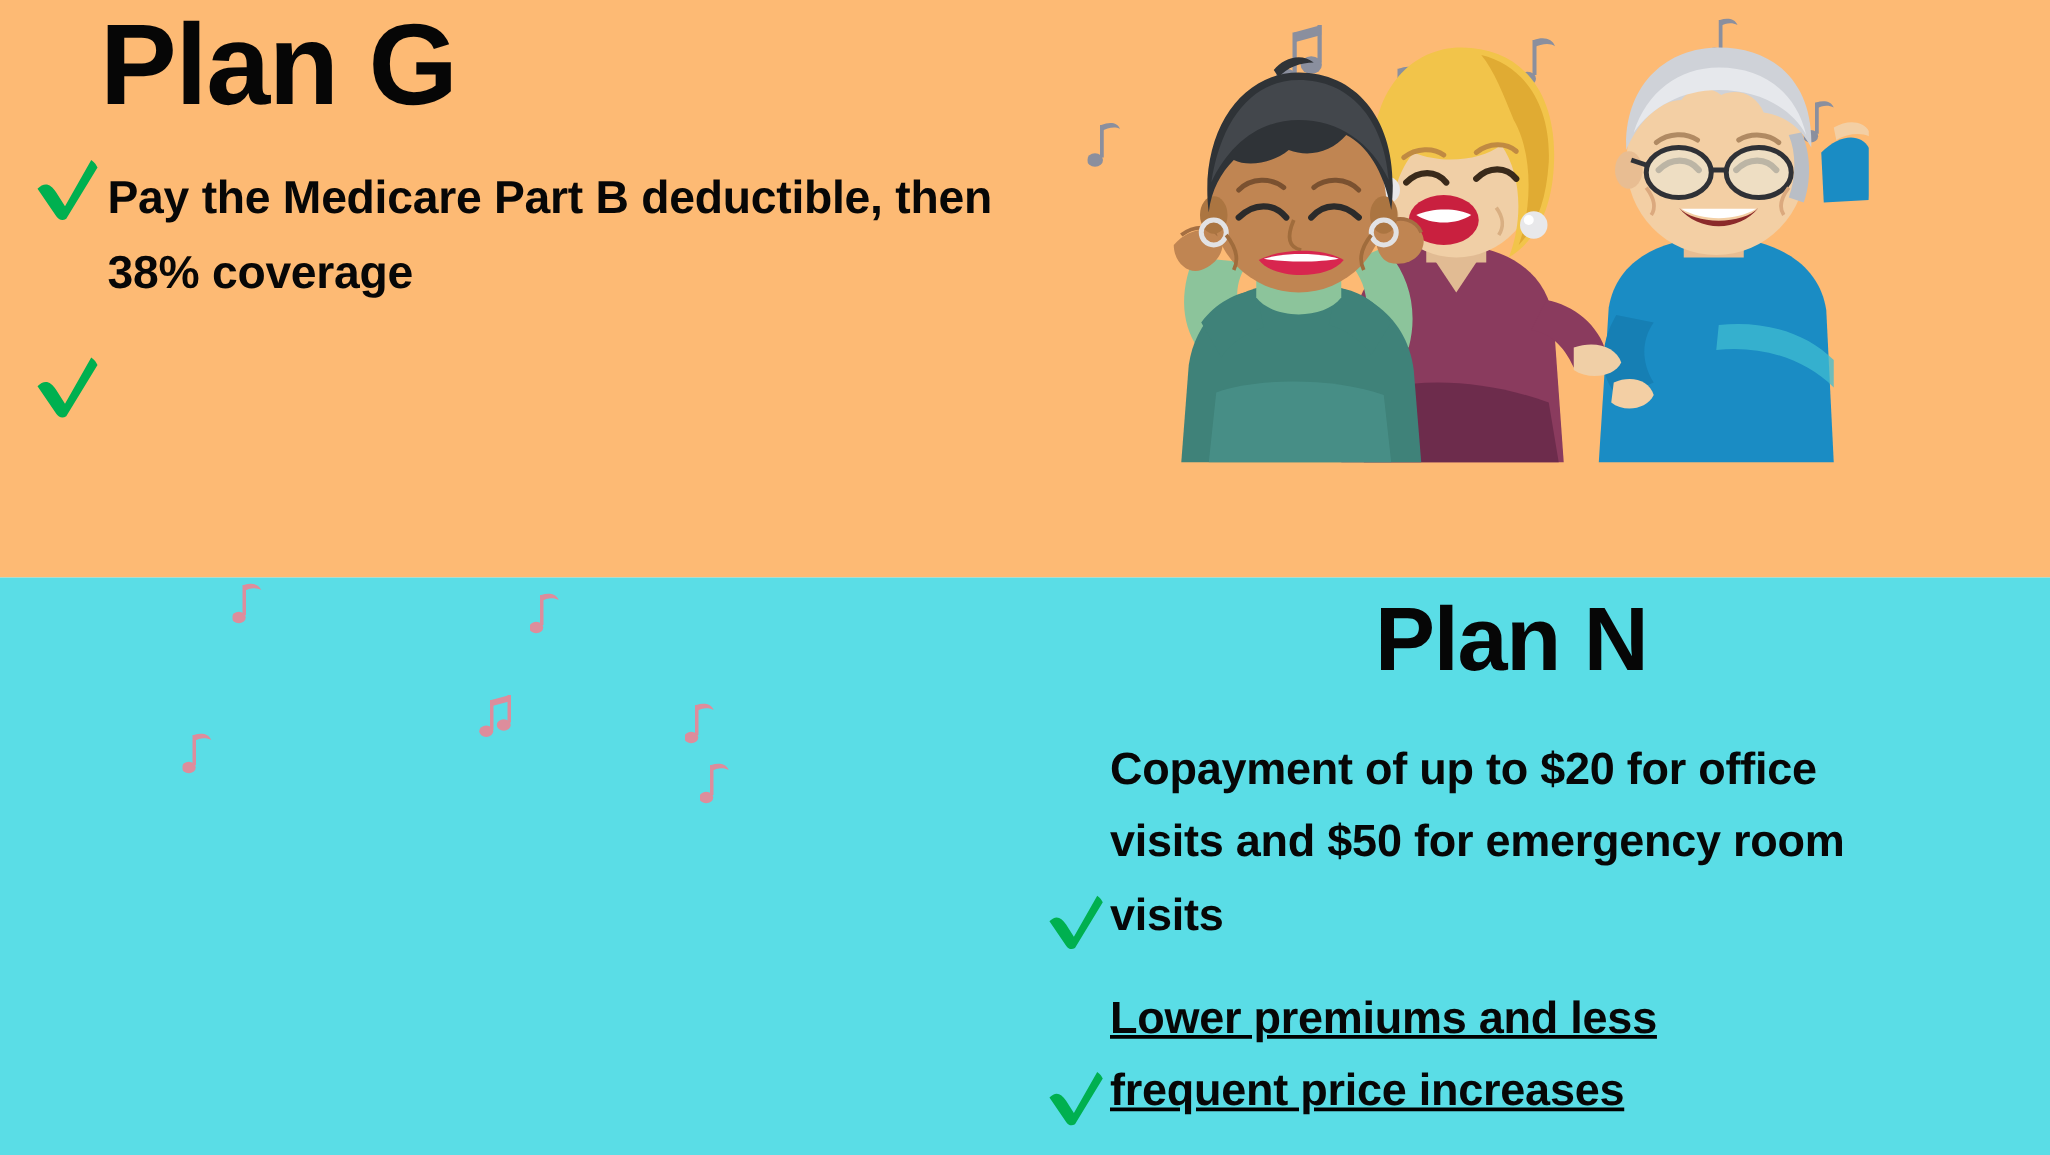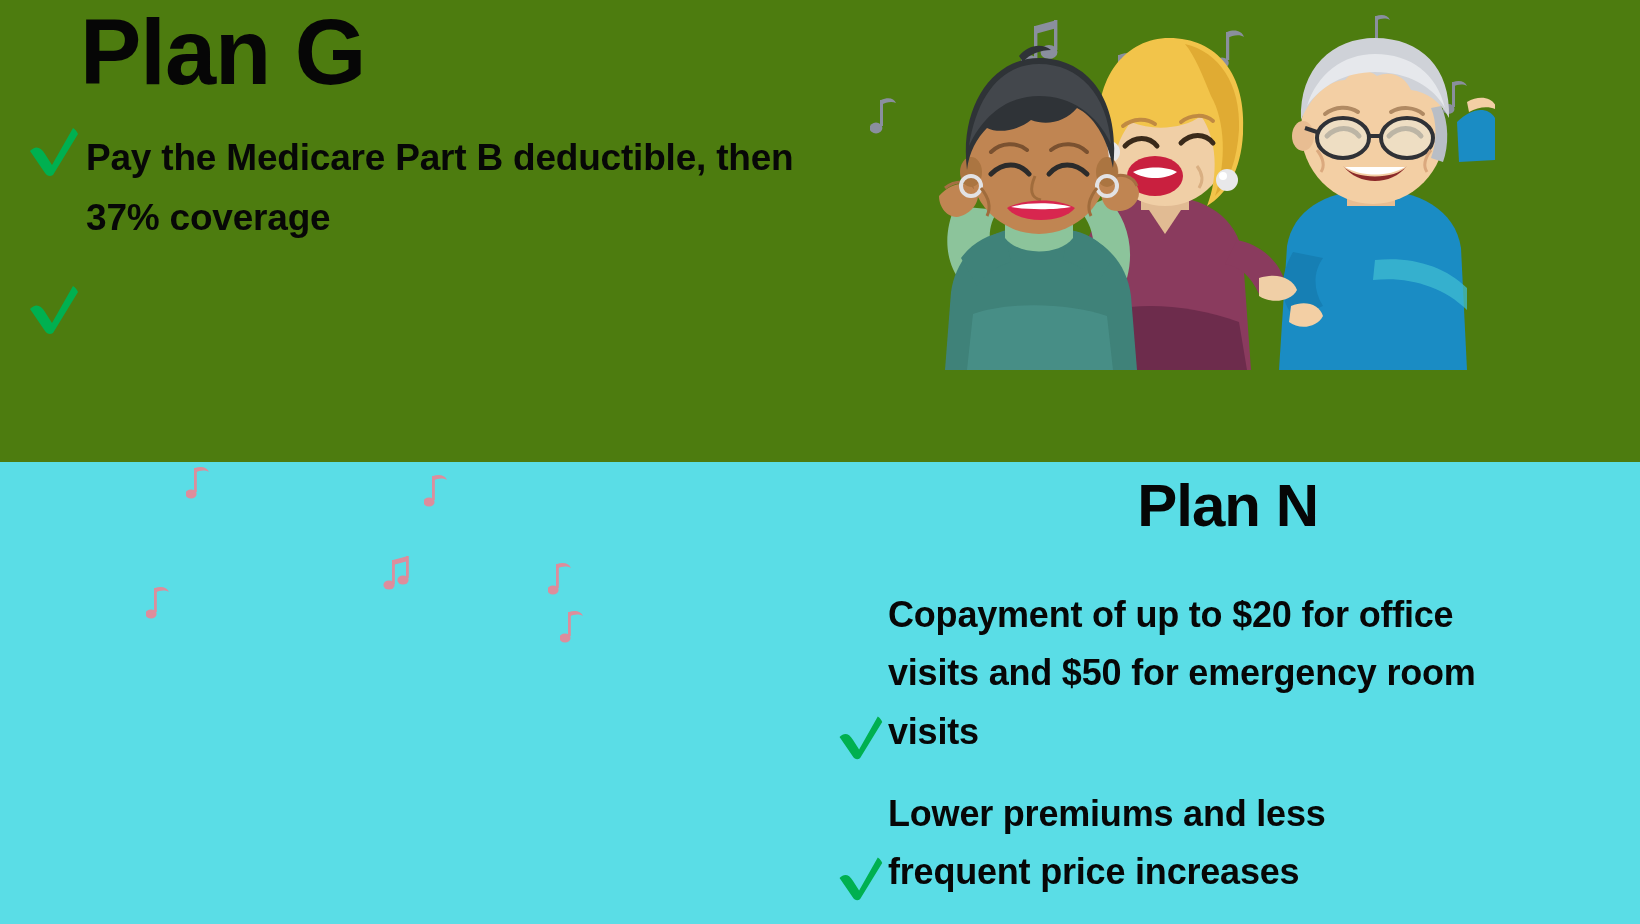--- a/index.html
+++ b/index.html
@@ -21,21 +21,21 @@
   .plan-title {
     position:absolute;
     font-family:"Liberation Sans", sans-serif;
     font-weight:700;
     color:#060606;
     letter-spacing:-1px;
     line-height:1;
     white-space:nowrap;
   }
   #title-g { left:80px; top:6px; font-size:92px; }
-  #title-n { right:322px; top:14px; font-size:60px; }
+  #title-n { right:322px; top:14px; font-size:72px; }
 
   
   .bullets { position:absolute; }
   #bullets-g { left:26px; top:128px; width:800px; }
   #bullets-n { left:836px; top:124px; width:640px; }
 
   .bullet { position:relative; display:flex; align-items:flex-start; }
   #bullets-g .bullet { margin-bottom:38px; }
   #bullets-n .bullet { margin-bottom:20px;align-items:flex-end; }
 
@@ -71,21 +71,21 @@
 
   
   #logo { position:absolute; left:4px; bottom:8px; width:400px; height:110px; }
   #logo svg { display:block; width:100%; height:100%; }
 </style>
 </head>
 <body>
 
 <div id="root">
 
-  <section class="panel" id="panel-g" style="background: #4d7c0f;">
+  <section class="panel" id="panel-g" style="background: #fdba74;">
 
     <div class="note" style="left:1021px; top:18px; width:42px; height:56px;">
       <svg viewBox="0 0 42 56">
           <g fill="#8a8f9e">
         <path d="M14 8 L36 2 L36 10 L14 16 Z"></path>
         <rect x="13" y="8" width="3.4" height="34"></rect>
         <rect x="33" y="2" width="3.4" height="30"></rect>
         <ellipse cx="8" cy="44" rx="8.5" ry="7"></ellipse>
         <ellipse cx="28" cy="34" rx="8.5" ry="7"></ellipse>
       </g>
@@ -269,21 +269,21 @@
 
     <h1 class="plan-title" id="title-g">Plan G</h1>
 
     <ul class="bullets" id="bullets-g" style="list-style:none;">
       <li class="bullet">
         <span class="check">
           <svg viewBox="0 0 54 54">
               <path d="M4 27 C9 22 14 22 19 30 L26 41 L47 4 C50 6 51 8 52 10 L27 51 C24 53 21 52 19 49 Z" fill="#00b050"></path>
             </svg>
         </span>
-        <span class="bullet-text">Pay the Medicare Part B deductible, then 37% coverage</span>
+        <span class="bullet-text">Pay the Medicare Part B deductible, then 38% coverage</span>
       </li>
       <li class="bullet" style="margin-top:26px;">
         <span class="check">
           <svg viewBox="0 0 54 54">
               <path d="M4 27 C9 22 14 22 19 30 L26 41 L47 4 C50 6 51 8 52 10 L27 51 C24 53 21 52 19 49 Z" fill="#00b050"></path>
             </svg>
         </span>
       </li>
     </ul>
   </section>
@@ -476,21 +476,21 @@
 
     <ul class="bullets" id="bullets-n" style="list-style:none;">
       <li class="bullet">
         <span class="check">
           <svg viewBox="0 0 54 54">
               <path d="M4 27 C9 22 14 22 19 30 L26 41 L47 4 C50 6 51 8 52 10 L27 51 C24 53 21 52 19 49 Z" fill="#00b050"></path>
             </svg>
         </span>
         <span class="bullet-text">Copayment of up to $20 for office visits and $50 for emergency room visits</span>
       </li>
-      <li class="bullet" style="margin-top:24px;">
+      <li class="bullet" style="margin-top:24px;text-decoration:underline;">
         <span class="check">
           <svg viewBox="0 0 54 54">
               <path d="M4 27 C9 22 14 22 19 30 L26 41 L47 4 C50 6 51 8 52 10 L27 51 C24 53 21 52 19 49 Z" fill="#00b050"></path>
             </svg>
         </span>
         <span class="bullet-text">Lower premiums and less frequent price increases</span>
       </li>
     </ul>
 
   </section>

